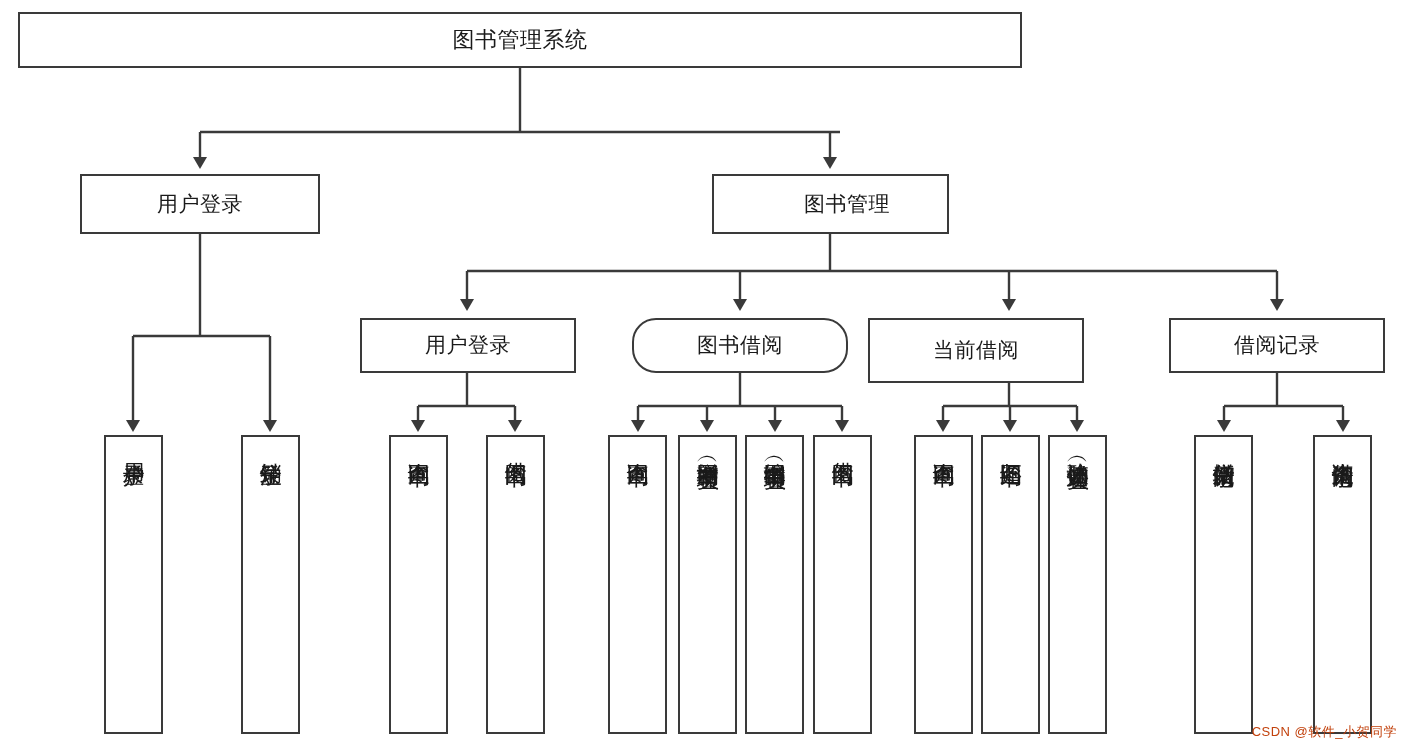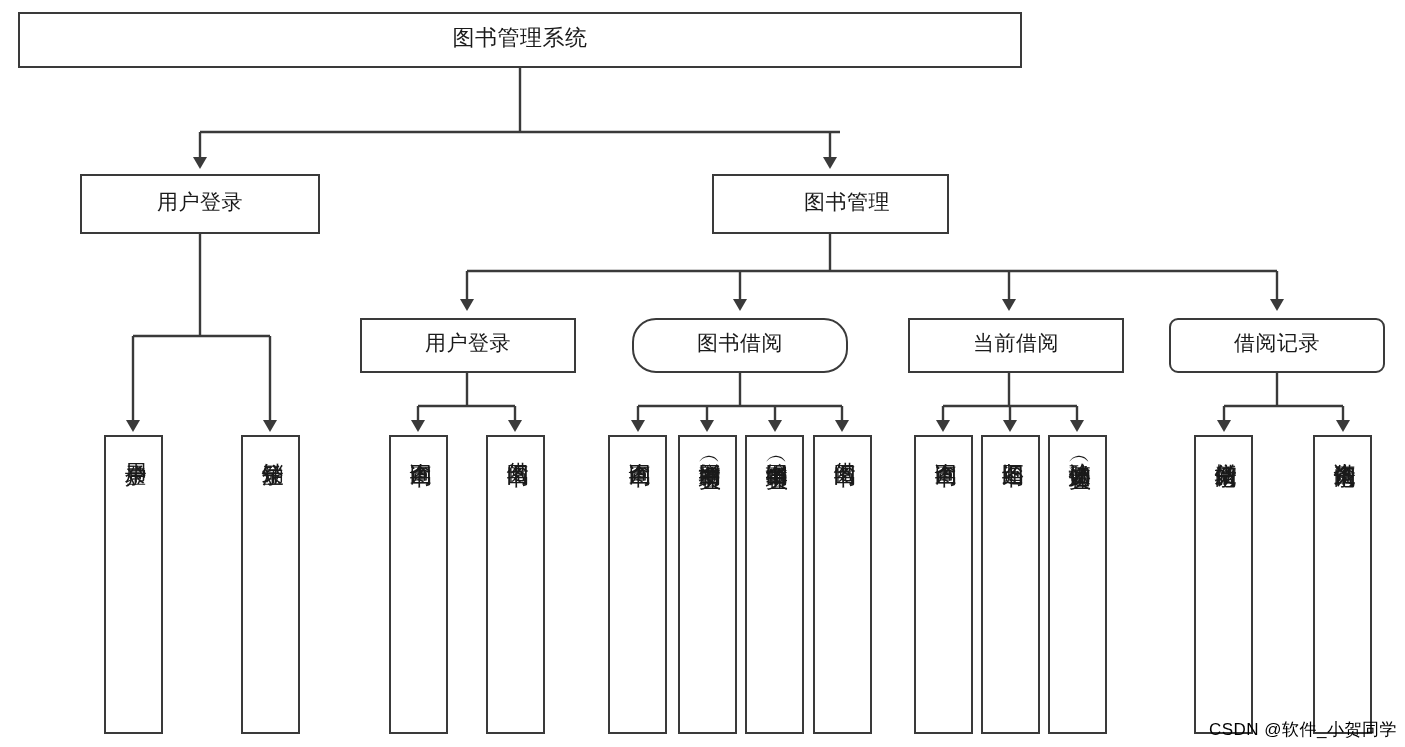--- a/index.html
+++ b/index.html
@@ -34,21 +34,20 @@
     align-items: center;
     justify-content: center;
     color: #1a1a1a;
     z-index: 3;
   }
   .node .label {
     display: block;
     text-align: center;
     line-height: 1.18;
     letter-spacing: 0.5px;
-    font-family: Liberation Mono, monospace;
   }
   
   .node.h .label {
     font-size: 21px;
     white-space: nowrap;
   }
   .node.root .label {
     font-size: 22px;
   }
   
@@ -62,22 +61,22 @@
     text-orientation: upright;
     font-size: 22px;
     line-height: 1.02;
     letter-spacing: 1px;
     white-space: nowrap;
   }
   .watermark {
     position: absolute;
     right: 8px;
     bottom: 6px;
-    font-size: 17px;
-    color: #000000;
+    font-size: 13px;
+    color: #c2410c;
     letter-spacing: 0.5px;
     z-index: 5;
     white-space: nowrap;
   }
 </style>
 </head>
 <body>
 
 <div id="canvas">
 
@@ -141,24 +140,24 @@
   <div class="node h" style="left:712px; top:174px; width:237px; height:60px;padding-left:33px;">
     <span class="label">图书管理</span>
   </div>
 
   <div class="node h" style="left:360px; top:318px; width:216px; height:55px;">
     <span class="label">用户登录</span>
   </div>
   <div class="node h" style="left:632px; top:318px; width:216px; height:55px;border-radius:24px;">
     <span class="label">图书借阅</span>
   </div>
-  <div class="node h" style="left:908px; top:318px; width:216px; height:55px;">
+  <div class="node h" style="left:868px; top:318px; width:216px; height:65px;">
     <span class="label">当前借阅</span>
   </div>
-  <div class="node h" style="left:1169px; top:318px; width:216px; height:55px;border-radius:9px;">
+  <div class="node h" style="left:1169px; top:318px; width:216px; height:55px;">
     <span class="label">借阅记录</span>
   </div>
 
   <div class="node v" style="left:104px; top:435px; width:59px; height:299px;">
     <span class="label">用户登录</span>
   </div>
   <div class="node v" style="left:241px; top:435px; width:59px; height:299px;">
     <span class="label">注销登录</span>
   </div>
 

